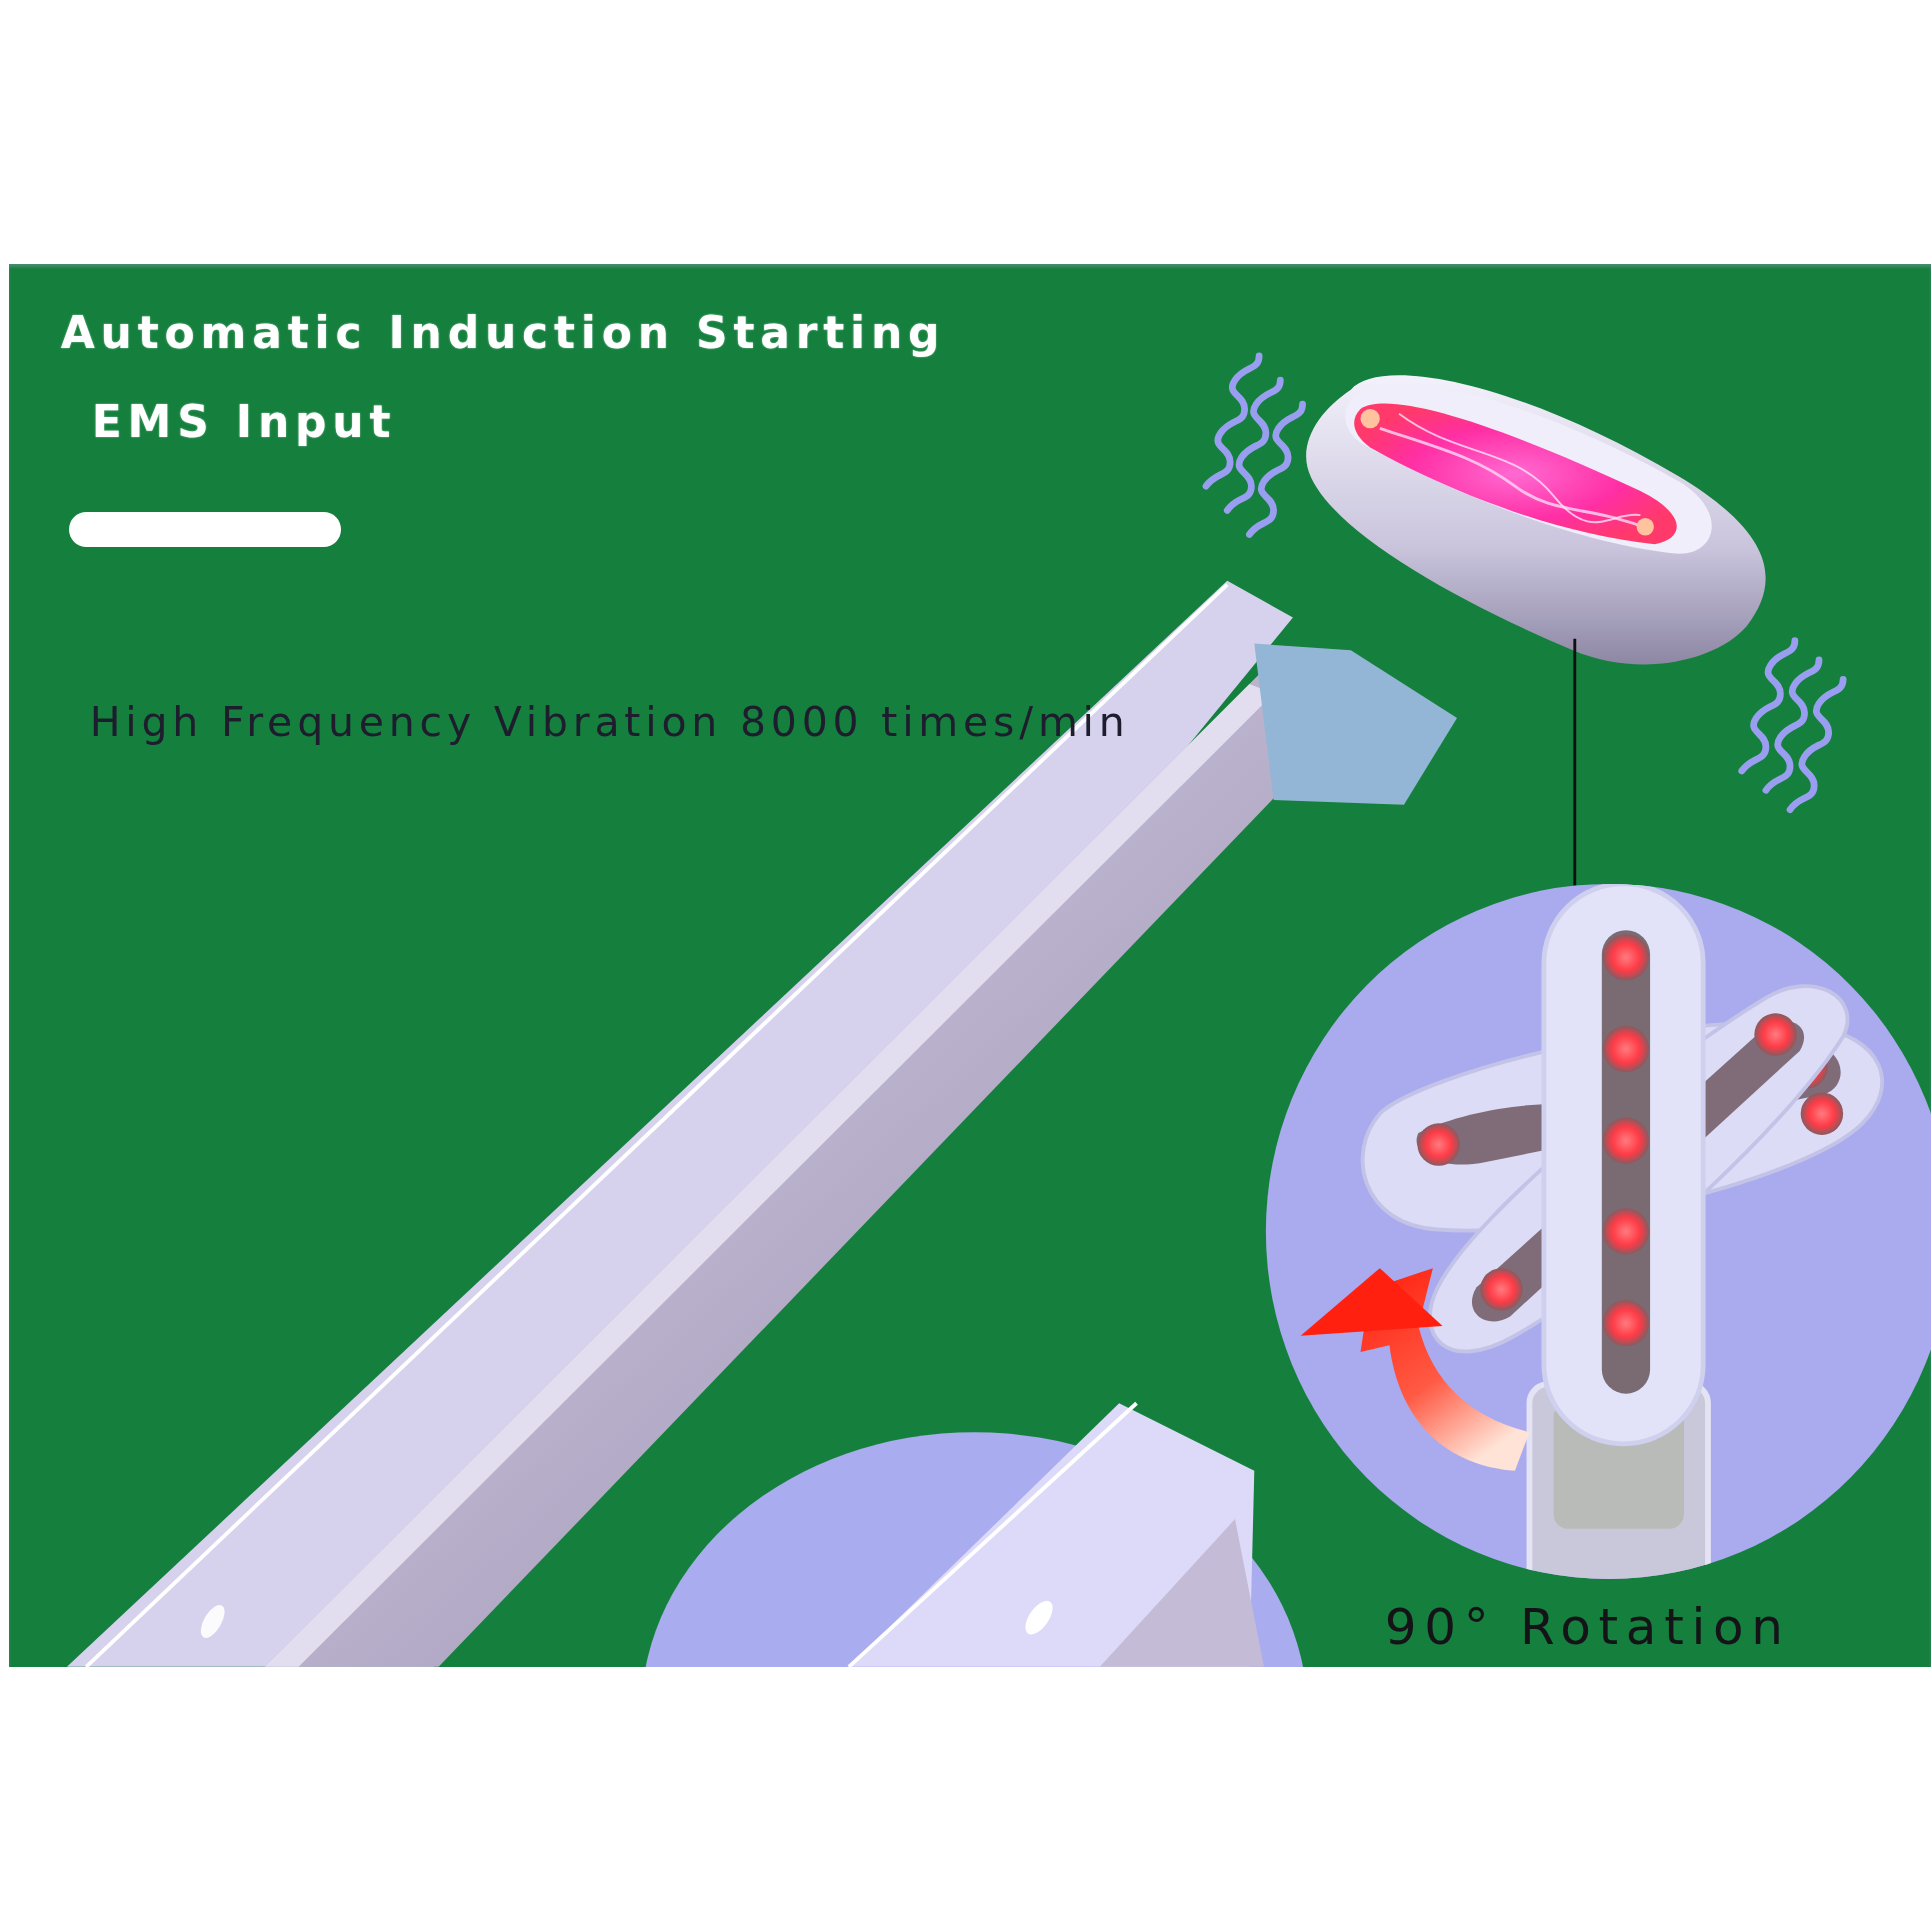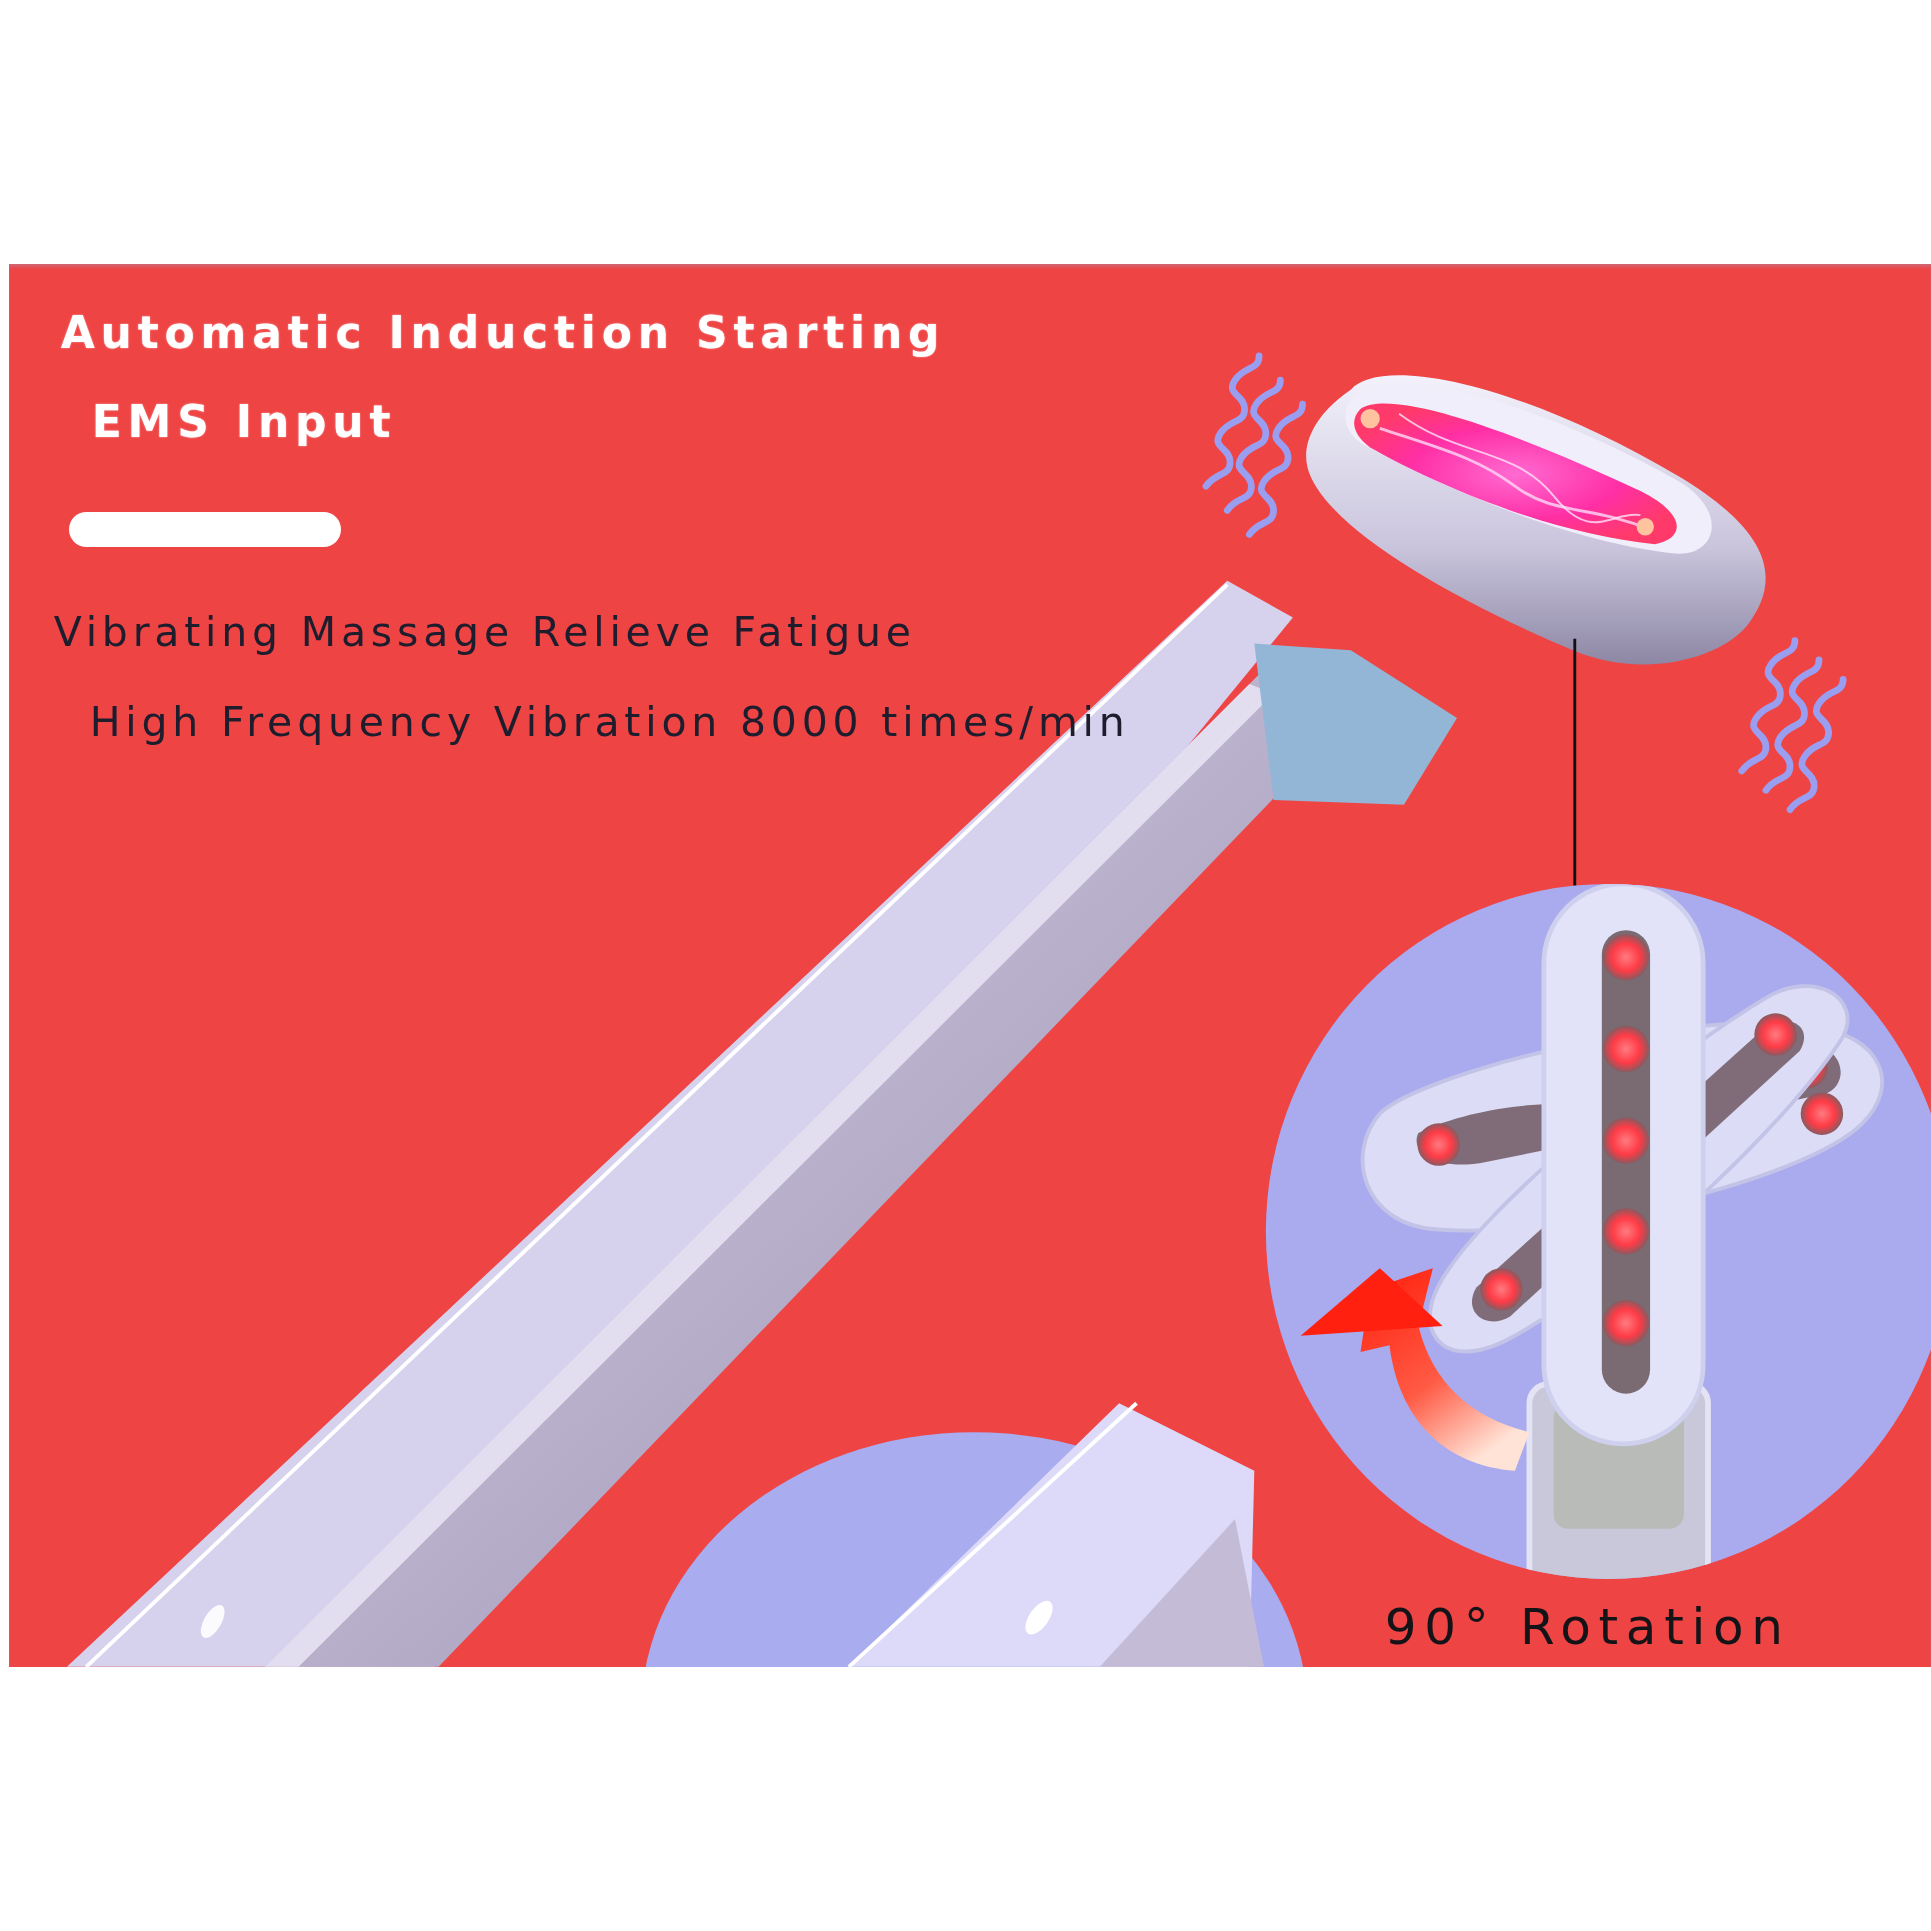--- a/index.html
+++ b/index.html
@@ -1,19 +1,19 @@
 <!DOCTYPE html>
 <html><head>
 <meta charset="utf-8">
 <style>
   html, body { margin: 0; padding: 0; background: #ffffff; }
   body { width: 1931px; height: 1931px; position: relative; overflow: hidden; font-family: "DejaVu Sans", sans-serif; }
   .panel {
     position: absolute; left: 8.7px; top: 264px; width: 1922px; height: 1403px;
-    background: #ef4444; overflow: hidden;
+    background: #15803d; overflow: hidden;
     box-shadow: inset 0 2.9px 2.9px rgba(160,160,200,0.35);
   }
   .art { position: absolute; left: 0; top: 0; width: 1922px; height: 1403px; }
   .headline {
     position: absolute; left: 52px; color: #ffffff; font-weight: bold;
     font-size: 44px; letter-spacing: 5.8px; white-space: nowrap;
     text-shadow: 0 0 1.9px rgba(255,255,255,0.6);
   }
   .h1 { top: 43px; }
   .h2 { top: 132px; margin-left: 31px; }
@@ -144,18 +144,17 @@
           <polygon points="1338,1110 1420,1040 1485,1100" fill="#ff2010"></polygon>
         </g>
       </g>
     </g>
   </svg>
 
   <div class="headline h1">Automatic Induction Starting</div>
   <div class="headline h2">EMS Input</div>
   <div class="pill"></div>
 
-  <div class="feature f1">Vibrating Massage  Relieve Fatigue</div>
   <div class="feature f2">High Frequency Vibration 8000 times/min</div>
 
   <div class="rotation-label">90° Rotation</div>
 </div>
 
 
 </body></html>

